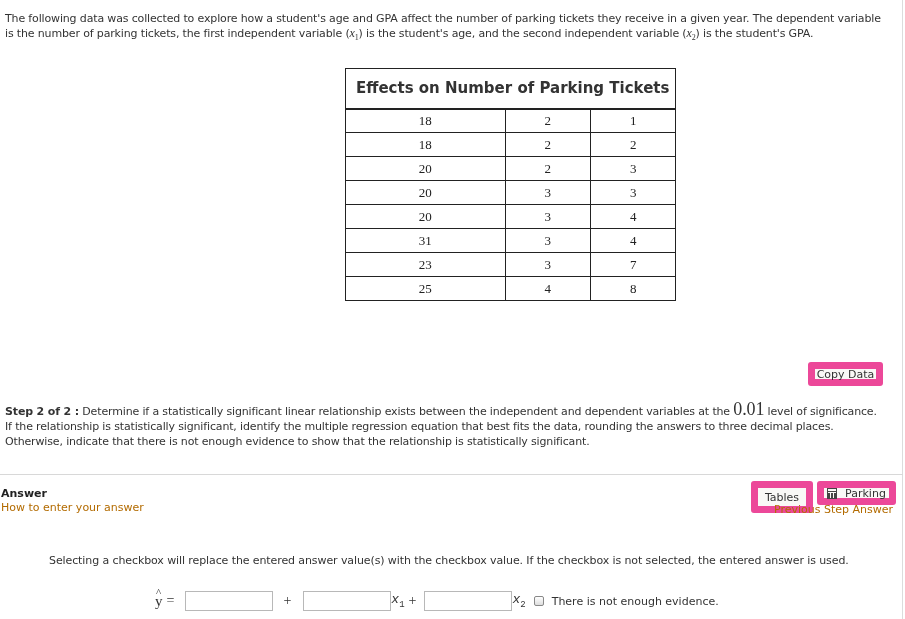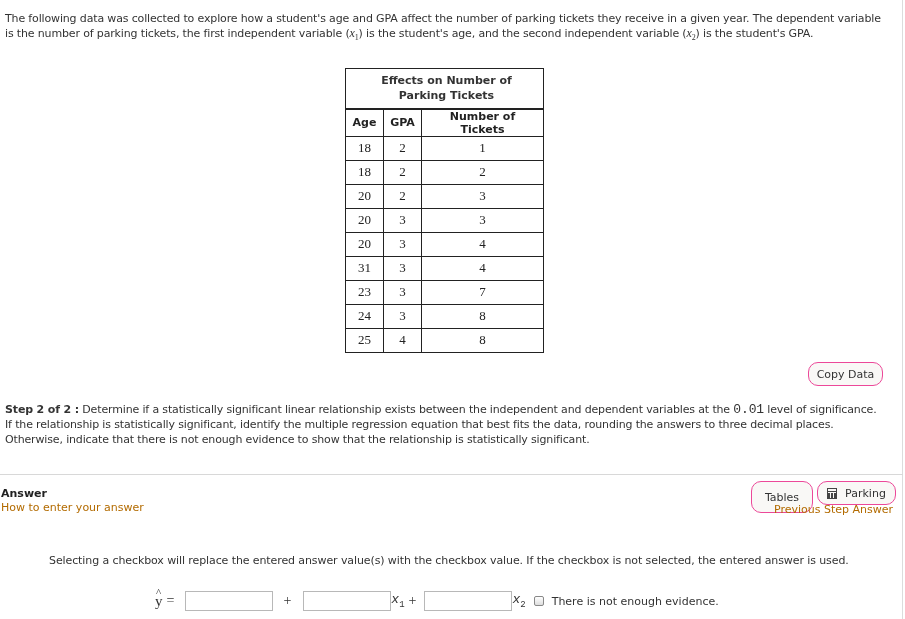--- a/index.html
+++ b/index.html
@@ -2,31 +2,31 @@
 <html><head>
   <meta charset="utf-8">
   <style>
     * { box-sizing: border-box; margin: 0; padding: 0; }
     html, body { width: 905px; height: 619px; background: #ffffff; overflow: hidden; }
     body { font-family: "DejaVu Sans", "Liberation Sans", sans-serif; color: #333; position: relative; font-size: 11px; }
     .page { position: absolute; left: 0; top: 0; width: 903px; height: 619px; border-right: 1px solid #dcdcdc; }
     .intro { position: absolute; left: 5px; top: 11px; width: 880px; font-size: 11px; line-height: 15px; color: #333; letter-spacing: -0.15px; }
     .mathvar { font-family: "Liberation Serif", "DejaVu Serif", serif; font-style: italic; font-size: 12px; }
     .mathvar sub { font-style: normal; font-size: 8px; }
-    .mathnum { font-family: Liberation Mono, monospace; font-size: 13px; }
+    .mathnum { font-family: Liberation Serif, serif; font-size: 18px; }
 
     table.data { position: absolute; left: 345px; top: 68px; border-collapse: collapse; }
     table.data th, table.data td { border: 1px solid #222; text-align: center; }
-    table.data caption, table.data .title-cell { font-weight: bold; font-size: 11px; line-height: 15px; padding: 4px 6px 4px 10px; color: #333; }
+    table.data caption, table.data .title-cell { font-weight: bold; font-size: 15px; line-height: 15px; padding: 4px 6px 4px 10px; color: #333; }
     table.data .title-cell { border-bottom: 2px solid #222; height: 40px; }
     table.data th.col { font-weight: bold; font-size: 11px; height: 25px; color: #222; padding: 0 6px; }
     table.data td { font-family: "Liberation Serif", "DejaVu Serif", serif; font-size: 13px; height: 24px; color: #222; }
     .c-age { width: 38px; } .c-gpa { width: 38px; } .c-num { width: 122px; }
 
-    .btn { position: absolute; background: #f9f8f6; border: 1px solid #ec4899; border-radius: 10px; font-size: 11px; color: #333; display: flex; align-items: center; justify-content: center; cursor: pointer; }
+    .btn { position: absolute; background: #f9f8f6; border: 7px solid #ec4899; border-radius: 3px; font-size: 11px; color: #333; display: flex; align-items: center; justify-content: center; cursor: pointer; }
     .copy-btn { left: 808px; top: 362px; width: 75px; height: 24px; }
 
     .step { position: absolute; left: 5px; top: 402px; width: 880px; font-size: 11px; line-height: 15px; color: #333; letter-spacing: -0.15px; }
     .step b { font-weight: bold; }
 
     .divider { position: absolute; left: 0; top: 474px; width: 903px; height: 1px; background: #d8d8d8; }
 
     .answer-label { position: absolute; left: 1px; top: 487px; font-weight: bold; font-size: 11px; color: #222; }
     .howto { position: absolute; left: 1px; top: 501px; font-size: 11px; color: #b36b00; cursor: pointer; }
     .tables-btn { left: 751px; top: 481px; width: 62px; height: 32px; }
@@ -55,25 +55,20 @@
 
 <div class="page">
 
   <div class="intro"><span>The following data was collected to explore how a student's age and GPA affect the number of parking tickets they receive in a given year. The dependent variable is the number of parking tickets, the first independent variable (</span><span class="mathvar"><span>x</span><sub>1</sub></span><span>) is the student's age, and the second independent variable (</span><span class="mathvar"><span>x</span><sub>2</sub></span><span>) is the student's GPA.</span></div>
 
   <table class="data">
     <thead>
       <tr>
         <th colspan="3" class="title-cell">Effects on Number of Parking Tickets</th>
       </tr>
-      <tr>
-        <th class="col c-age">Age</th>
-        <th class="col c-gpa">GPA</th>
-        <th class="col c-num">Number of Tickets</th>
-      </tr>
     </thead>
     <tbody>
       <tr>
           <td>18</td>
           <td>2</td>
           <td>1</td>
         </tr>
       <tr>
           <td>18</td>
           <td>2</td>
@@ -96,25 +91,20 @@
         </tr>
       <tr>
           <td>31</td>
           <td>3</td>
           <td>4</td>
         </tr>
       <tr>
           <td>23</td>
           <td>3</td>
           <td>7</td>
-        </tr>
-      <tr>
-          <td>24</td>
-          <td>3</td>
-          <td>8</td>
         </tr>
       <tr>
           <td>25</td>
           <td>4</td>
           <td>8</td>
         </tr>
     </tbody>
   </table>
 
   <div class="btn copy-btn">Copy Data</div>

